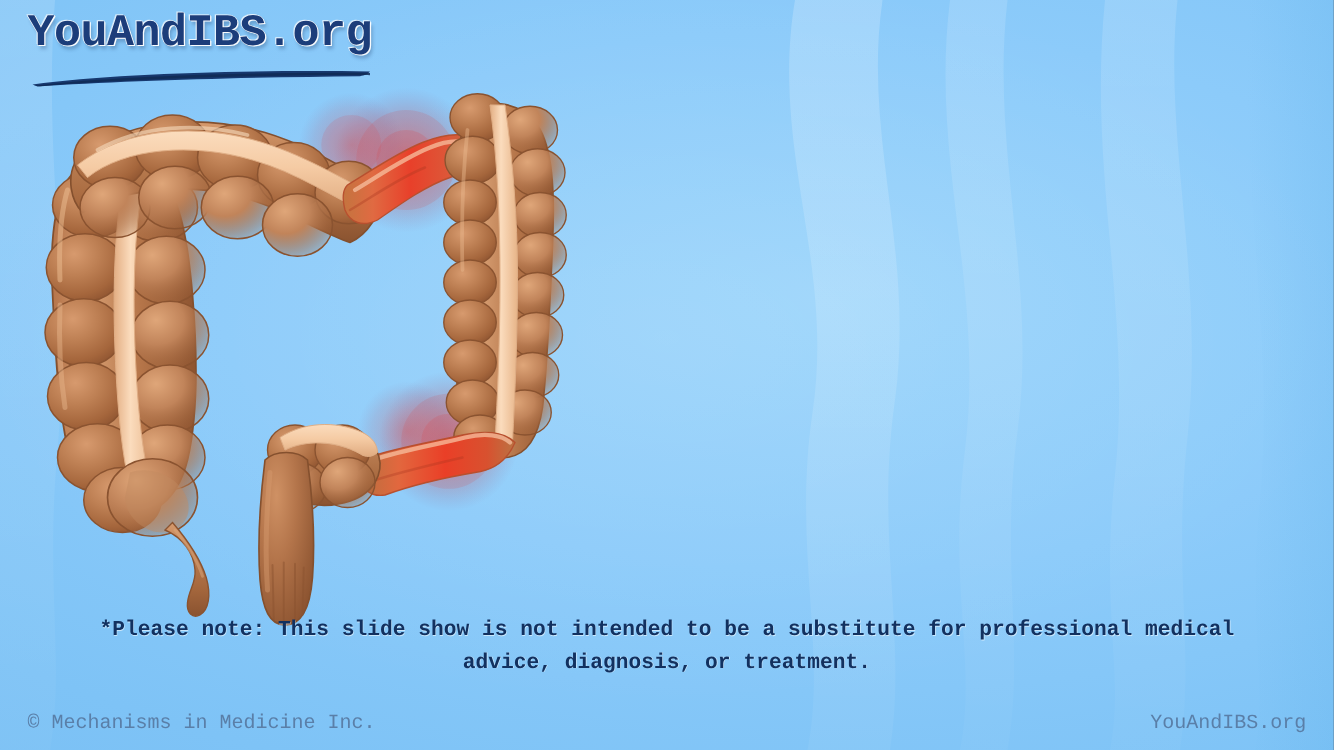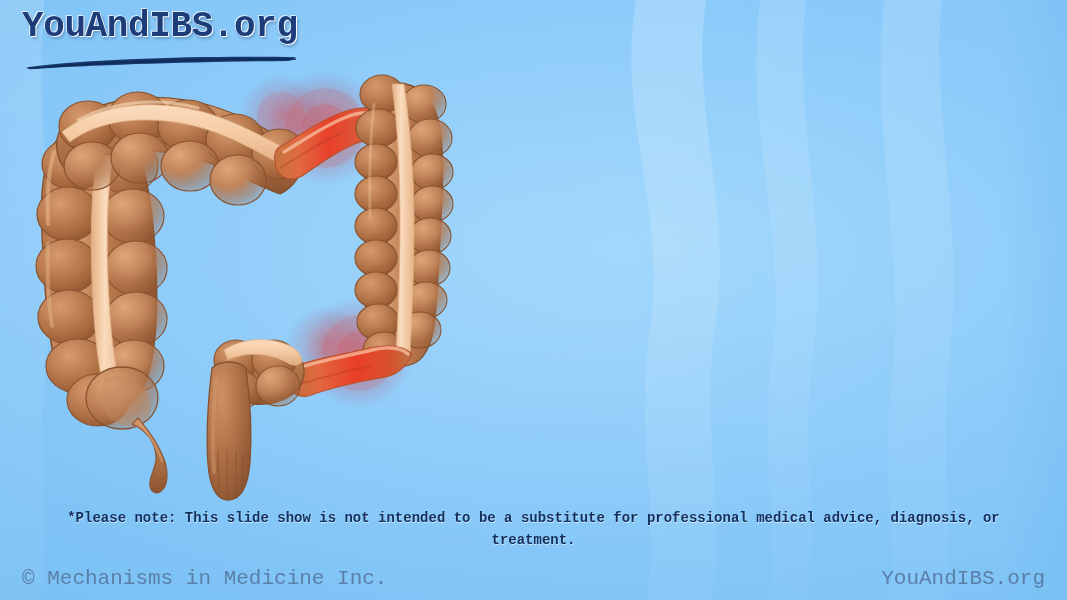--- a/index.html
+++ b/index.html
@@ -85,43 +85,43 @@
       2px 3px 4px rgba(18,45,95,0.30),
       1px 1px 0 rgba(255,255,255,0.55);
   }
   .title-line:last-child { margin-bottom: 0; }
 
   
   .disclaimer {
     position: absolute;
     left: 0;
     right: 0;
-    top: 508px;
+    top: 492px;
     text-align: center;
     color: #123160;
-    font-size: 14px;
+    font-size: 17px;
     font-weight: bold;
     line-height: 1.55;
     text-shadow: 0.5px 0.5px 0 rgba(255,255,255,0.55);
   }
   .disclaimer div { padding: 0 60px; }
 
   
   .footer {
     position: absolute;
     left: 0;
     right: 0;
     bottom: 0;
     height: 44px;
     display: flex;
     align-items: center;
     justify-content: space-between;
     padding: 0 22px;
     box-sizing: border-box;
-    font-size: 21px;
+    font-size: 16px;
     color: #5a7fa8;
   }
   .footer-right { color: #5a7fa8; }
 </style>
 </head>
 <body>
 
 <div id="slide">
 
   <div class="bg-base"></div>

